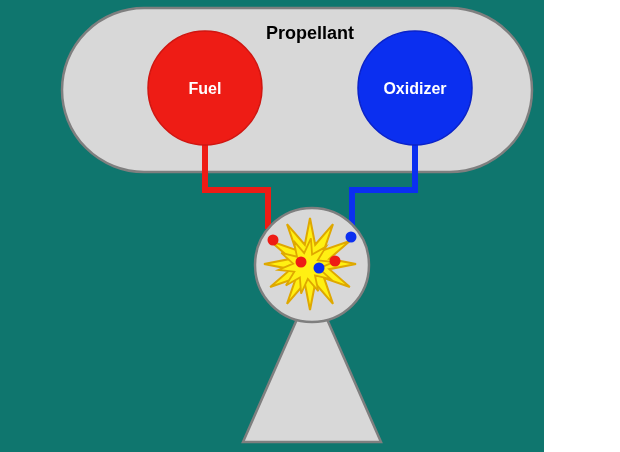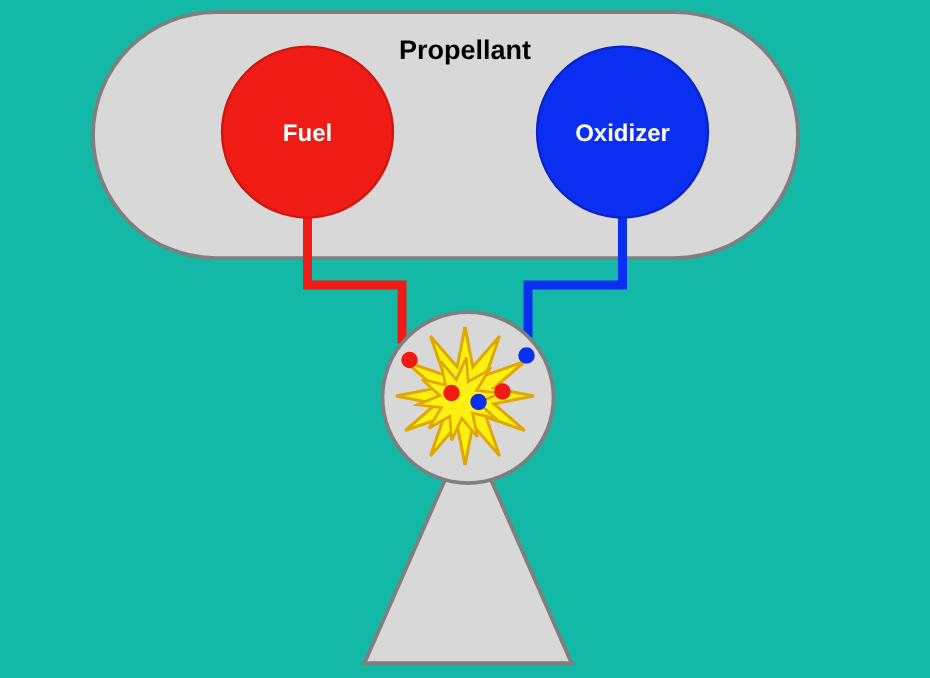--- a/index.html
+++ b/index.html
@@ -1,20 +1,20 @@
 <!DOCTYPE html>
 <html><head>
 <meta charset="utf-8">
 <style>
   html, body { margin: 0; padding: 0; background: #ffffff; }
   .canvas {
     position: relative;
-    width: 620px;
+    width: 544px;
     height: 452px;
-    background: #14b8a6;
+    background: #0f766e;
     overflow: hidden;
     font-family: "Liberation Sans", sans-serif;
   }
   svg { display: block; }
   .diagram-title {
     font-family: "Liberation Sans", sans-serif;
     font-size: 18px;
     font-weight: 700;
   }
   .tank-label {

